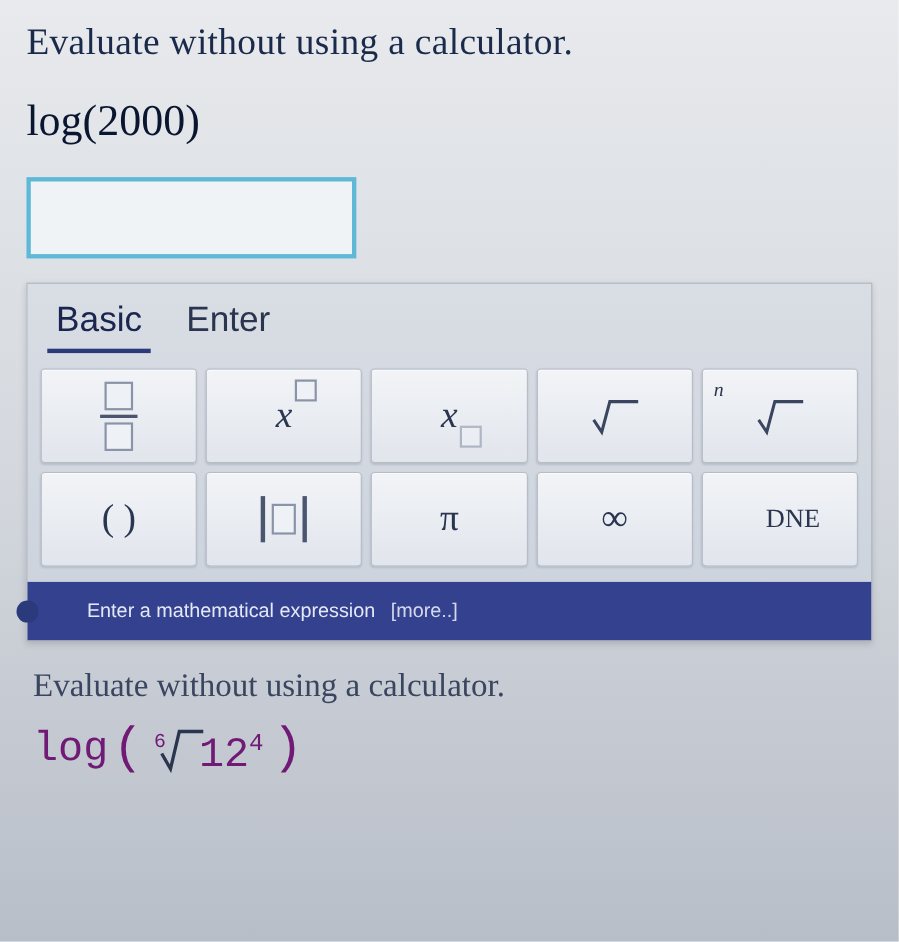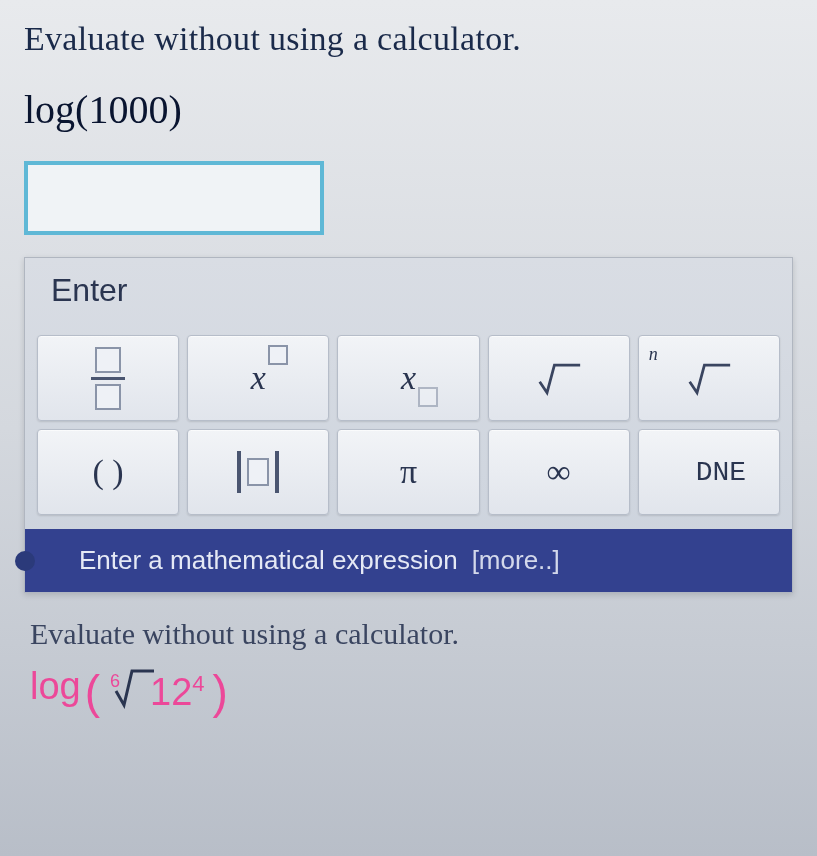--- a/index.html
+++ b/index.html
@@ -77,21 +77,21 @@
     cursor: pointer;
     box-shadow: inset 0 1px 0 rgba(255,255,255,0.6), 0 1px 2px rgba(0,0,0,0.12);
     font-style: italic;
   }
   .key.upright { font-style: normal; }
   .key svg { width: 46px; height: 46px; }
   .hint-bar {
     background: #33418f;
     color: #e5e9f5;
     font-family: 'Segoe UI', Arial, sans-serif;
-    font-size: 26px;
+    font-size: 18px;
     padding: 16px 20px;
     display: flex;
     align-items: center;
     gap: 14px;
   }
   .hint-dot {
     width: 20px; height: 20px;
     background: #2b3a7a;
     border-radius: 50%;
     flex: 0 0 auto;
@@ -104,23 +104,24 @@
     padding: 0 6px;
   }
   .second-instruction {
     font-size: 30px;
     color: #3a4560;
     margin-bottom: 14px;
     font-family: 'Segoe UI', Georgia, serif;
   }
   .second-expr {
     font-size: 38px;
-    font-family: Liberation Sans, sans-serif;
-    color: #ec4899;
-    display: flex;
+    font-family: Liberation Mono, monospace;
+    color: #701a75;
+    display: flex;
+    align-items: center;
     gap: 4px;
   }
   
   .frac-icon { display:flex; flex-direction:column; align-items:center; gap:4px;}
   .frac-box { width:26px; height:26px; border:2px solid #8a94a8; background:#eef1f6; }
   .frac-bar { width:34px; height:3px; background:#4a5570; }
   
   .xsup { position:relative; font-style: italic; }
   .xsup .supbox { position:absolute; top:-14px; right:-22px; width:20px; height:20px; border:2px solid #8a94a8; background:#eef1f6;}
   .xsub { position:relative; font-style: italic;}
@@ -137,26 +138,27 @@
   .radix-wrap { display:inline-flex; align-items:flex-start;}
   .radix-n { font-size:18px; position:relative; top:6px; left:6px;}
 </style>
 </head>
 <body>
 
 
 
 <div class="instruction">Evaluate without using a calculator.</div>
 
-<div class="expression">log(1000)</div>
+<div class="expression">log(2000)</div>
 
 <input class="answer-input" type="text" value="" style="">
 
 <div class="palette">
   <div class="tabs">
+    <div class="tab active">Basic</div>
     <div class="tab">Enter</div>
   </div>
 
   <div class="key-grid">
 
     <div class="key upright">
       <span class="frac-icon">
         <span class="frac-box"></span>
         <span class="frac-bar"></span>
         <span class="frac-box"></span>
@@ -197,21 +199,21 @@
     </div>
 
     <div class="key upright">
       <span>π</span>
     </div>
 
     <div class="key upright">
       <span>∞</span>
     </div>
 
-    <div class="key upright" style="font-family:Liberation Mono, monospace; font-size:28px;padding-left:24px;">
+    <div class="key upright" style="font-family:Liberation Serif, serif; font-size:24px;padding-left:24px;">
       <span>DNE</span>
     </div>
   </div>
 
   <div class="hint-bar">
     <span class="hint-dot"></span>
     <span>Enter a mathematical expression</span>
     <span class="more">[more..]</span>
   </div>
 </div>

